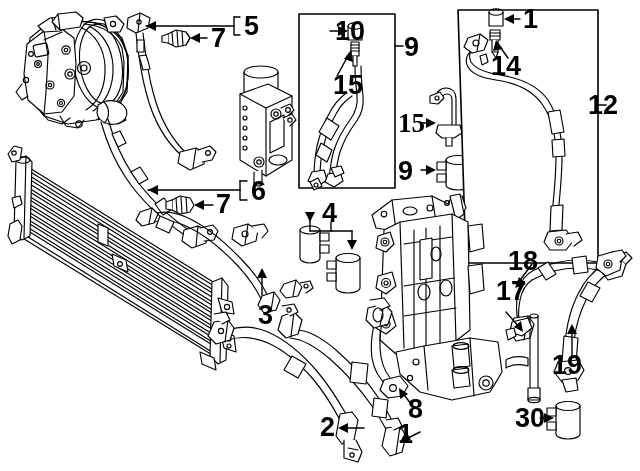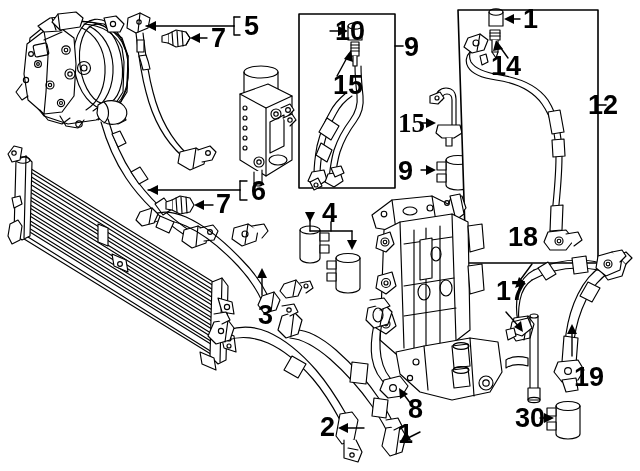--- a/index.html
+++ b/index.html
@@ -546,17 +546,17 @@
 <div class="lbl n" style="left:408px;top:396px;">8</div>
 <div class="lbl n" style="left:404px;top:34px;">9</div>
 <div class="lbl n" style="left:305px;top:18px;margin-left:30px;">10</div>
 <div class="lbl n" style="left:333px;top:72px;">15</div>
 <div class="lbl n" style="left:588px;top:92px;">12</div>
 <div class="lbl n" style="left:523px;top:6px;">1</div>
 <div class="lbl n" style="left:491px;top:53px;">14</div>
 <div class="lbl n" style="left:398px;top:110px;font-family:Liberation Serif, serif;">15</div>
 <div class="lbl n" style="left:398px;top:158px;">9</div>
 <div class="lbl n" style="left:496px;top:278px;">17</div>
-<div class="lbl n" style="left:508px;top:224px;">18</div>
-<div class="lbl n" style="left:574px;top:352px;margin-top:12px;">19</div>
+<div class="lbl n" style="left:508px;top:248px;">18</div>
+<div class="lbl n" style="left:552px;top:352px;">19</div>
 <div class="lbl n" style="left:515px;top:405px;">30</div>
 
 </div>
 
 </body></html>

